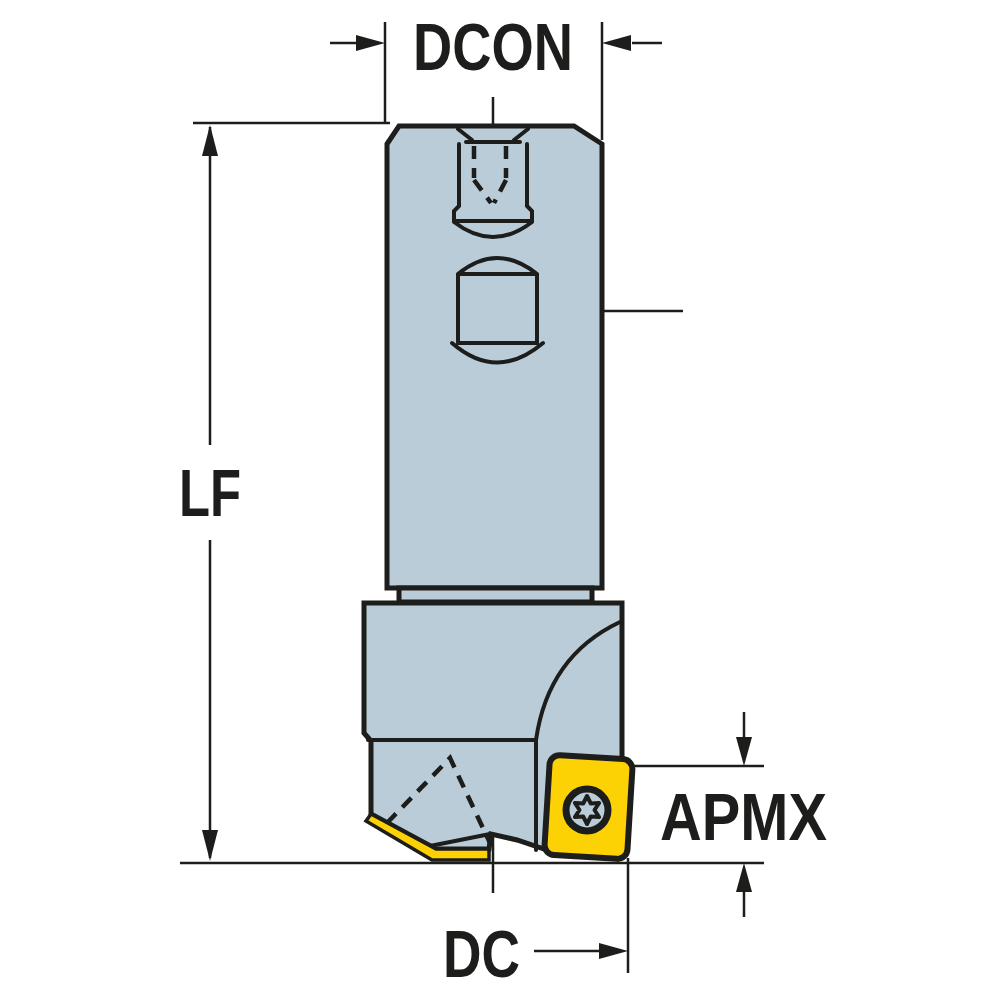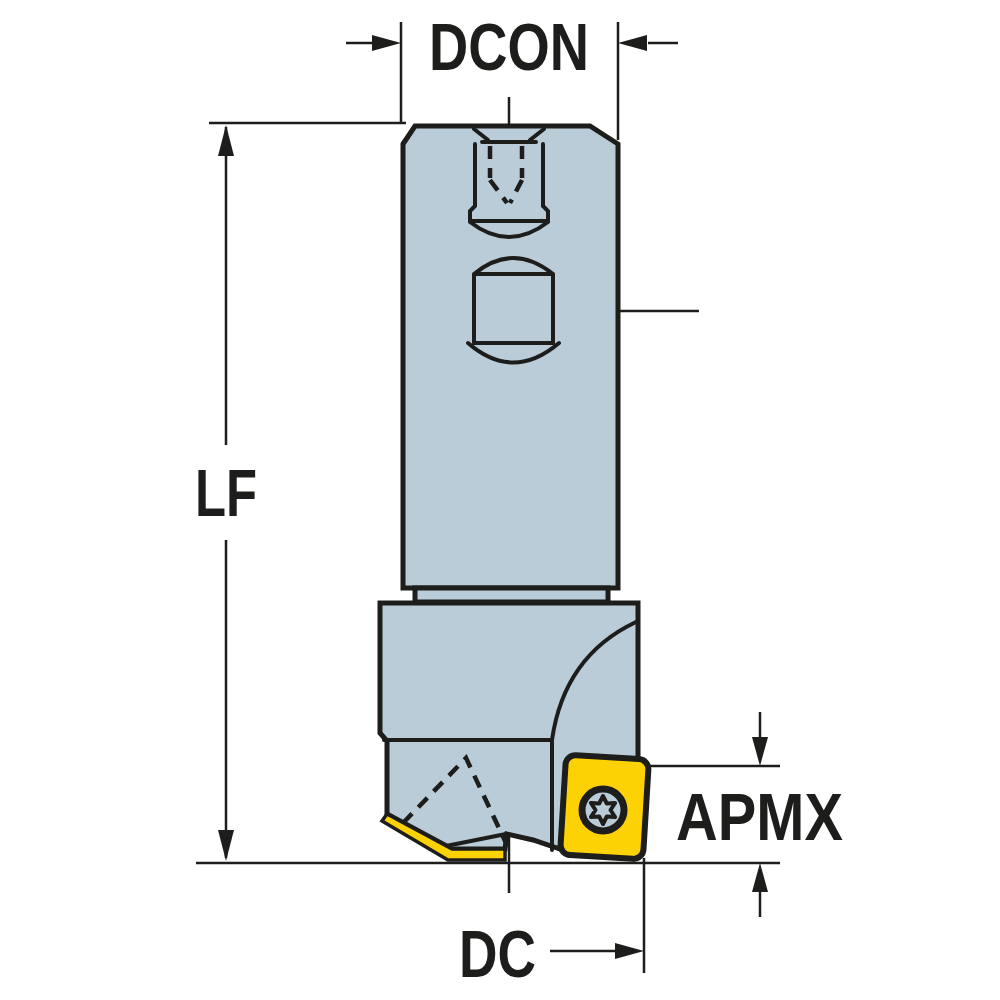--- a/index.html
+++ b/index.html
@@ -2,21 +2,21 @@
 <html style="--body-fill: #b9ccd8; --insert-fill: #fdd205; --line: #1d1d1b; --background: #ffffff;"><head>
 <meta charset="utf-8">
 <style>
   :root{
     --body-fill:#b9ccd8;
     --insert-fill:#fdd205;
     --line:#1d1d1b;
     --background:#ffffff;
   }
   html,body{margin:0;padding:0;background:var(--background);}
-  .stage{position:relative;width:848px;height:1000px;background:var(--background);overflow:hidden;margin-left:16px;}
+  .stage{position:relative;width:848px;height:1000px;background:var(--background);overflow:hidden;}
   svg{display:block;}
   .body-outline{fill:var(--body-fill);stroke:var(--line);stroke-width:5;stroke-linejoin:miter;}
   .med{fill:none;stroke:var(--line);stroke-width:4;stroke-linecap:round;}
   .thin{fill:none;stroke:var(--line);stroke-width:2.5;stroke-linecap:butt;}
   .hidden-line{fill:none;stroke:var(--line);stroke-width:4.5;stroke-dasharray:13 9;stroke-linecap:butt;}
   .arrow{fill:var(--line);stroke:none;}
   .insert-strip{fill:var(--insert-fill);stroke:var(--line);stroke-width:3.5;stroke-linejoin:miter;}
   .insert-body{fill:var(--insert-fill);stroke:var(--line);stroke-width:6;}
   .screw-ring{fill:var(--body-fill);stroke:var(--line);stroke-width:7;}
   .screw-star{fill:var(--body-fill);stroke:var(--line);stroke-width:4;stroke-linejoin:round;}

